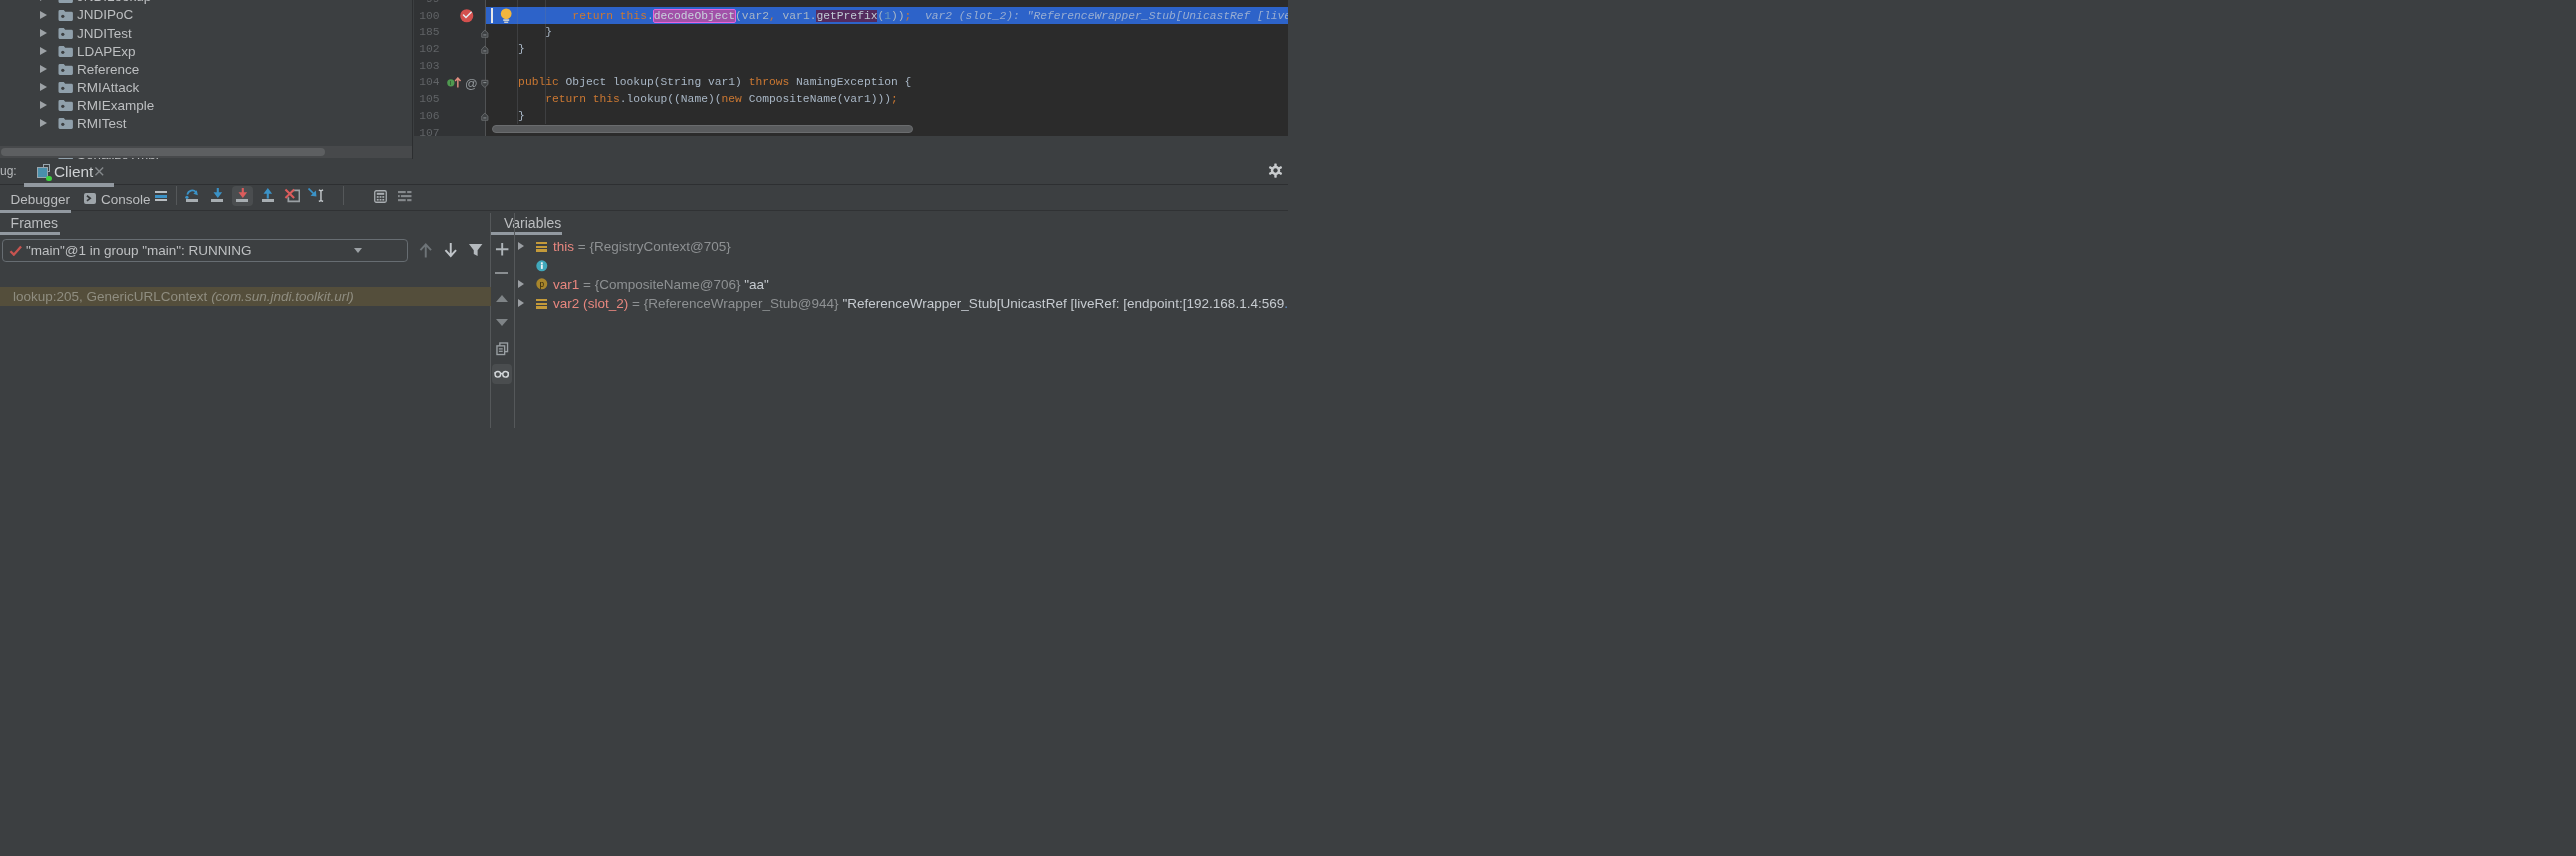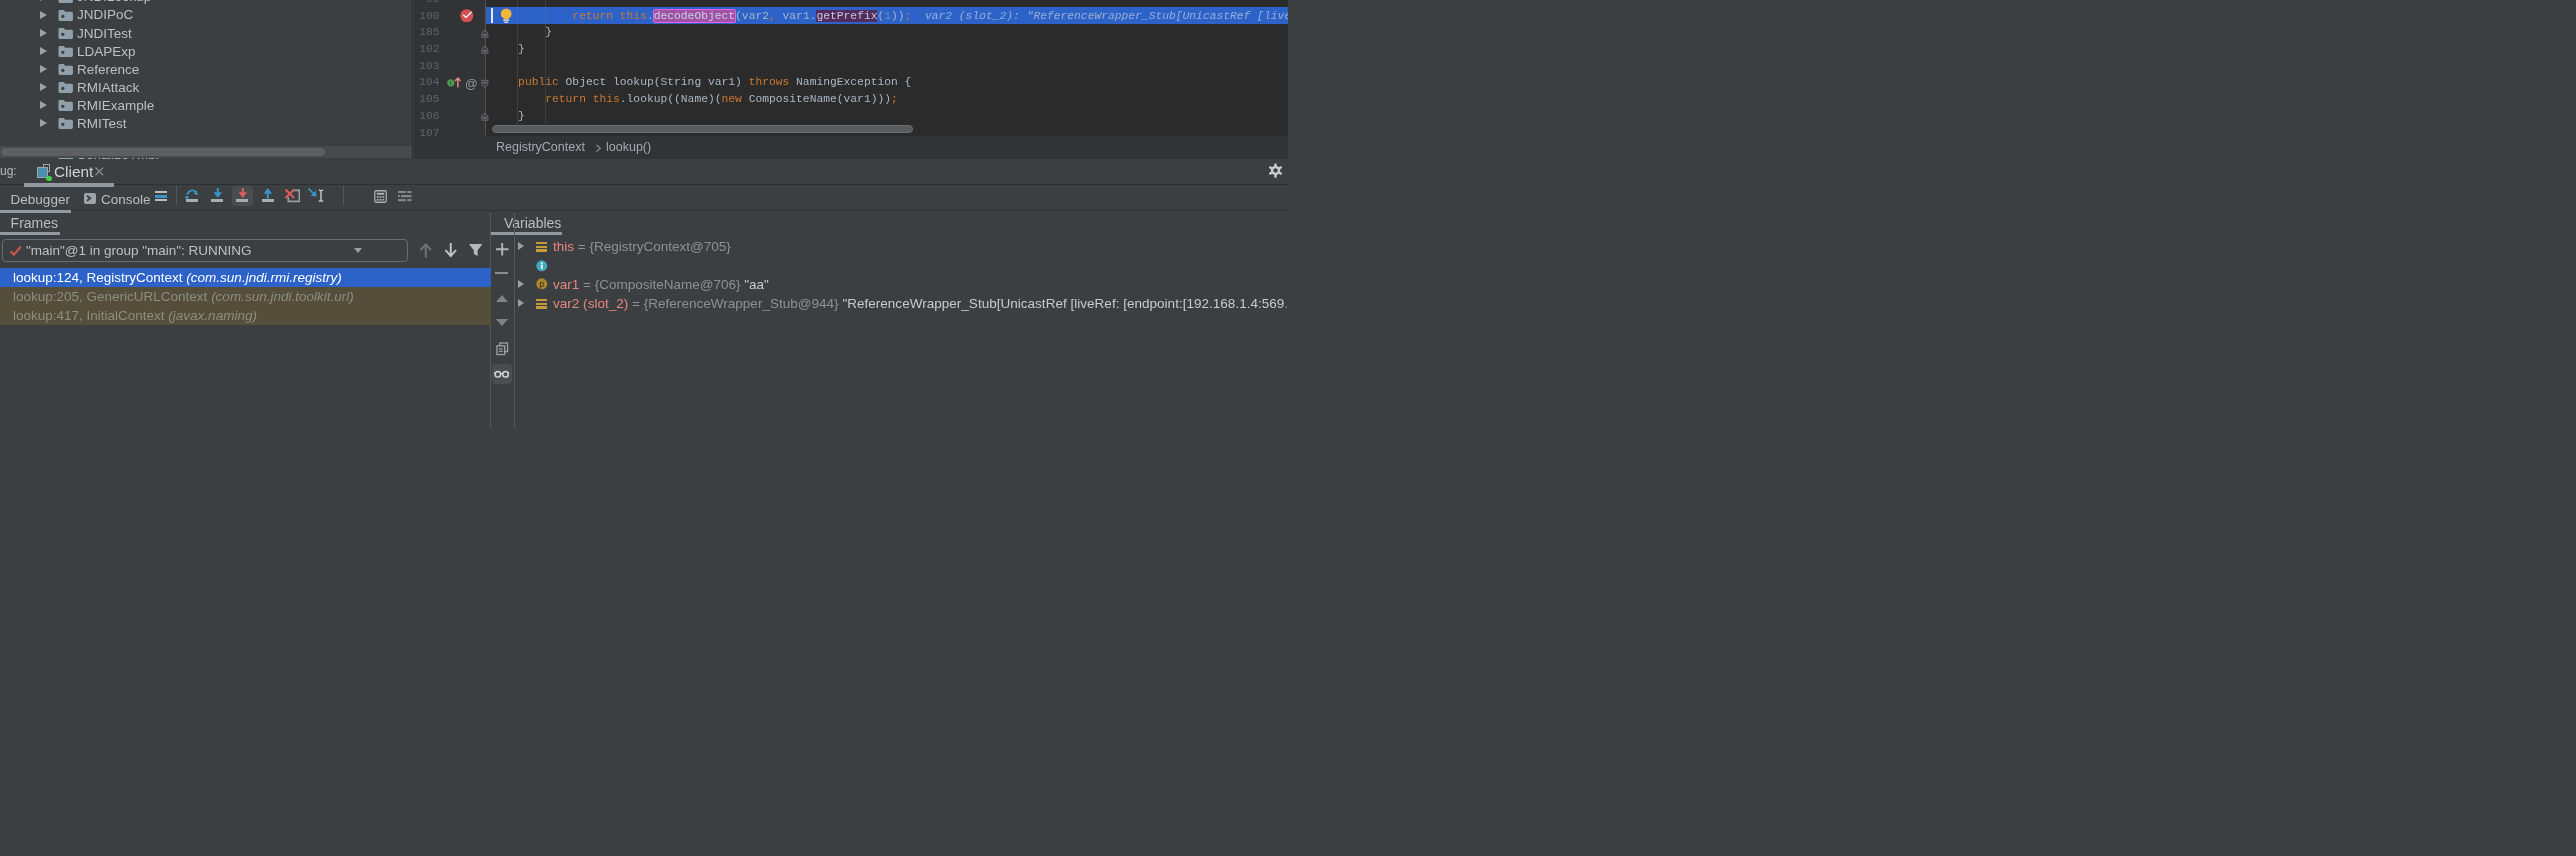--- a/index.html
+++ b/index.html
@@ -192,27 +192,20 @@
       </svg>
 
     <div class="eline" style="top:7.5px;"><span class="k">            return this</span>.<span class="hl1">decodeObject</span>(var2<span class="k">,</span> var1.<span class="hl2">getPrefix</span>(<span class="n">1</span>))<span class="k">;</span>  <span class="hint">var2 (slot_2): "ReferenceWrapper_Stub[UnicastRef [liveRef</span></div>
     <div class="eline" style="top:24px;">        }</div>
     <div class="eline" style="top:41px;">    }</div>
     <div class="eline" style="top:74px;"><span class="k">    public </span>Object lookup(String var1) <span class="k">throws </span>NamingException {</div>
     <div class="eline" style="top:91px;"><span class="k">        return this</span>.lookup((Name)(<span class="k">new </span>CompositeName(var1)))<span class="k">;</span></div>
     <div class="eline" style="top:108px;">    }</div>
     <div class="abs" id="escroll"></div>
   </div>
-  <div class="abs" id="crumbs">
-    <span style="position:absolute; left:82px;">RegistryContext</span>
-    <svg class="abs" style="left:181px; top:7.7px;" width="6.7" height="8.7" viewBox="0 0 7 9">
-        <path d="M1.5 1 L5.5 4.5 L1.5 8" stroke="#7e858d" stroke-width="1.4" fill="none"></path>
-      </svg>
-    <span style="position:absolute; left:192px;">lookup()</span>
-  </div>
 
   <div class="abs" id="dbg">
 
     <div class="hdrtext" style="left:0px; top:3.9px; line-height:17.3px; font-size:12px;">ug:</div>
     <div class="abs" style="left:43px; top:4.6px; width:7px; height:8.3px; border:1.5px solid #9aa7b0;"></div>
     <div class="abs" style="left:37px; top:8.3px; width:11px; height:11px; border:1.5px solid #9aa7b0; background:#4a90ac;"></div>
     <div class="abs" style="left:46px; top:16.6px; width:5.8px; height:5.8px; border-radius:50%; background:#3fd33f;"></div>
     <div class="hdrtext" style="left:54px; top:3.9px; line-height:17.3px; font-size:15.4px; color:#ced1d3;">Client</div>
     <svg class="abs" style="left:94px; top:7.2px;" width="10.6" height="10.6" viewBox="0 0 11 11">
         <path d="M1.5 1.5 L9.5 9.5 M9.5 1.5 L1.5 9.5" stroke="#84888b" stroke-width="1.4"></path>
@@ -325,23 +318,21 @@
     <svg class="abs" style="left:419px; top:83px;" width="13.5" height="16.4" viewBox="0 0 14 17">
         <path d="M7 16 L7 4 M1.5 8.5 L7 2.5 L12.5 8.5" stroke="#6e7478" stroke-width="2" fill="none"></path>
       </svg>
     <svg class="abs" style="left:444px; top:83px;" width="13.5" height="16.4" viewBox="0 0 14 17">
         <path d="M7 1 L7 13 M1.5 8.5 L7 14.5 L12.5 8.5" stroke="#c0c5c9" stroke-width="2" fill="none"></path>
       </svg>
     <svg class="abs" style="left:468px; top:84px;" width="15.4" height="14.4" viewBox="0 0 16 15">
         <path d="M1 1 L15 1 L10 7.5 L10 13.5 L6 11.5 L6 7.5 Z" fill="#b4b9bd"></path>
       </svg>
 
-    <div class="frow" style="top:109px; background:#2d63c9; color:#ffffff;"><span style="margin-left:13px;">lookup:124, RegistryContext <i>(com.sun.jndi.rmi.registry)</i></span></div>
     <div class="frow" style="top:128px; background:#544e3b; color:#8f8d80;"><span style="margin-left:13px;">lookup:205, GenericURLContext <i>(com.sun.jndi.toolkit.url)</i></span></div>
-    <div class="frow" style="top:147px; background:#544e3b; color:#8f8d80;"><span style="margin-left:13px;">lookup:417, InitialContext <i>(javax.naming)</i></span></div>
 
     <svg class="abs" style="left:495px; top:83px;" width="14.4" height="14.4" viewBox="0 0 15 15">
         <path d="M7.5 1 L7.5 14 M1 7.5 L14 7.5" stroke="#afb5b9" stroke-width="2"></path>
       </svg>
     <div class="abs" style="left:495px; top:113px; width:12.5px; height:1.9px; background:#8a8e91;"></div>
     <div class="abs" style="left:496px; top:136px; width:0; height:0; border-bottom:7.7px solid #7f8487; border-left:6.3px solid transparent; border-right:6.3px solid transparent;"></div>
     <div class="abs" style="left:496px; top:160px; width:0; height:0; border-top:7.7px solid #7f8487; border-left:6.3px solid transparent; border-right:6.3px solid transparent;"></div>
     <svg class="abs" style="left:496px; top:183px;" width="12.5" height="13.5" viewBox="0 0 13 14">
         <rect x="4" y="1" width="8" height="9" fill="#3c3f41" stroke="#9aa0a4" stroke-width="1.4"></rect>
         <rect x="1" y="4" width="8" height="9" fill="#3c3f41" stroke="#9aa0a4" stroke-width="1.4"></rect>

